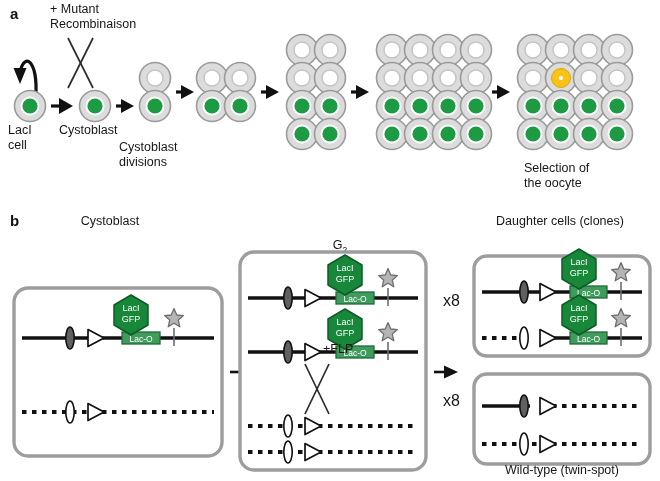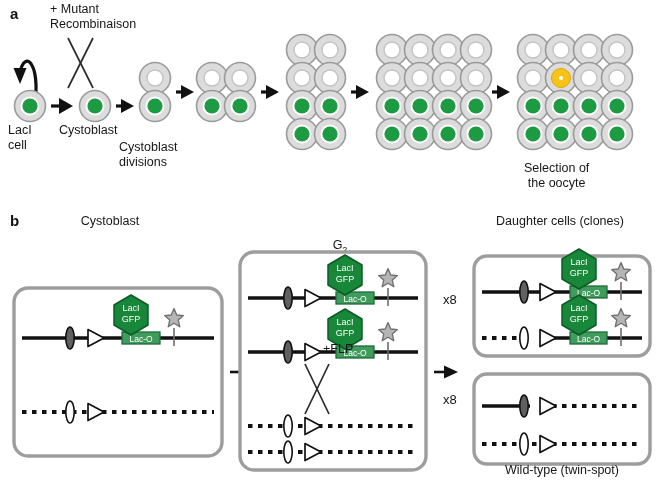--- a/index.html
+++ b/index.html
@@ -33,21 +33,21 @@
   }
   svg { display: block; overflow: visible; }
   .box-title {
     font-size: 12.5px;
     color: #161616;
     text-align: center;
     line-height: 1.15;
   }
   .sub { font-size: 9px; vertical-align: sub; }
   .mult {
-    font-size: 13px;
+    font-size: 16px;
     color: #161616;
   }
 </style>
 </head>
 <body>
 
 <div id="figure">
 
   <div class="abs panel-letter" style="left:10px; top:6px;">a</div>
 
@@ -211,21 +211,21 @@
       <use href="#cellGreen" x="589" y="134"></use>
         <use href="#cellGreen" x="617" y="134"></use>
     </g>
   </svg>
 
   <div class="abs cap" style="left:8px; top:123px;">LacI
 cell</div>
   <div class="abs cap" style="left:59px; top:123px;">Cystoblast</div>
   <div class="abs cap" style="left:119px; top:140px;">Cystoblast
 divisions</div>
-  <div class="abs cap" style="left:524px; top:161px;text-align:center;">Selection of
+  <div class="abs cap" style="left:524px; top:161px;">Selection of
 the oocyte</div>
 
   <div class="abs panel-letter" style="left:10px; top:213px;">b</div>
 
   <div class="abs box-title" style="left:20px; top:214px; width:180px;">Cystoblast</div>
 
   <div class="abs box-title" style="left:250px; top:214px; width:180px;margin-top:24px;">
     <span>G</span><span class="sub">2</span>
   </div>
 

